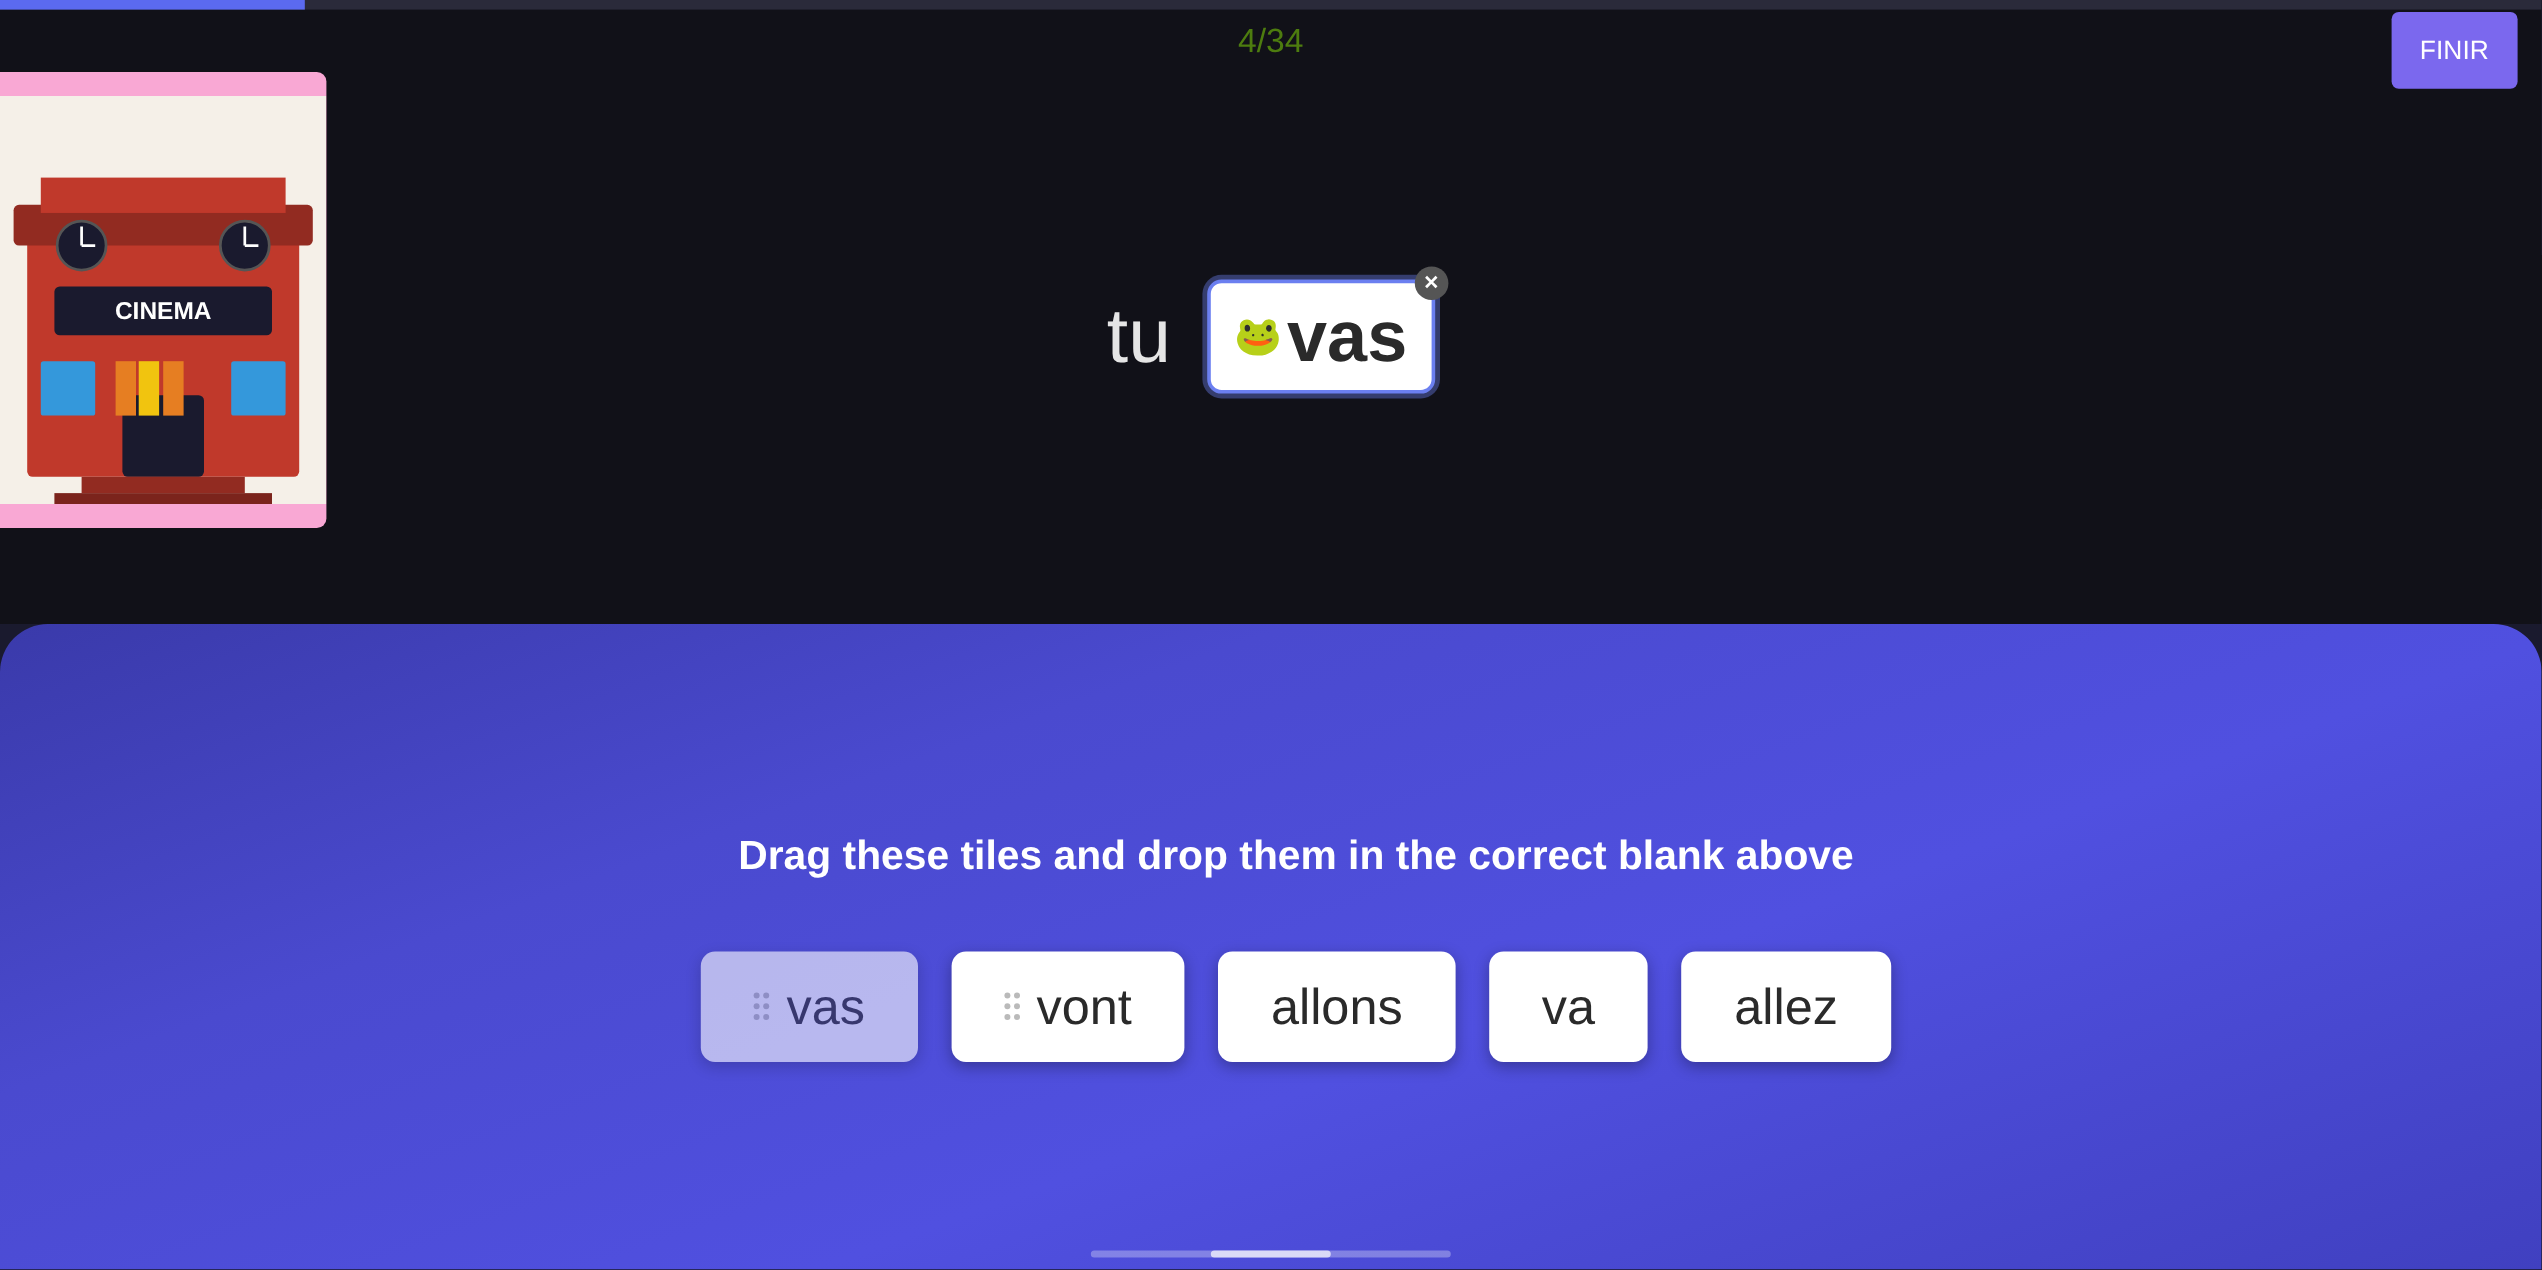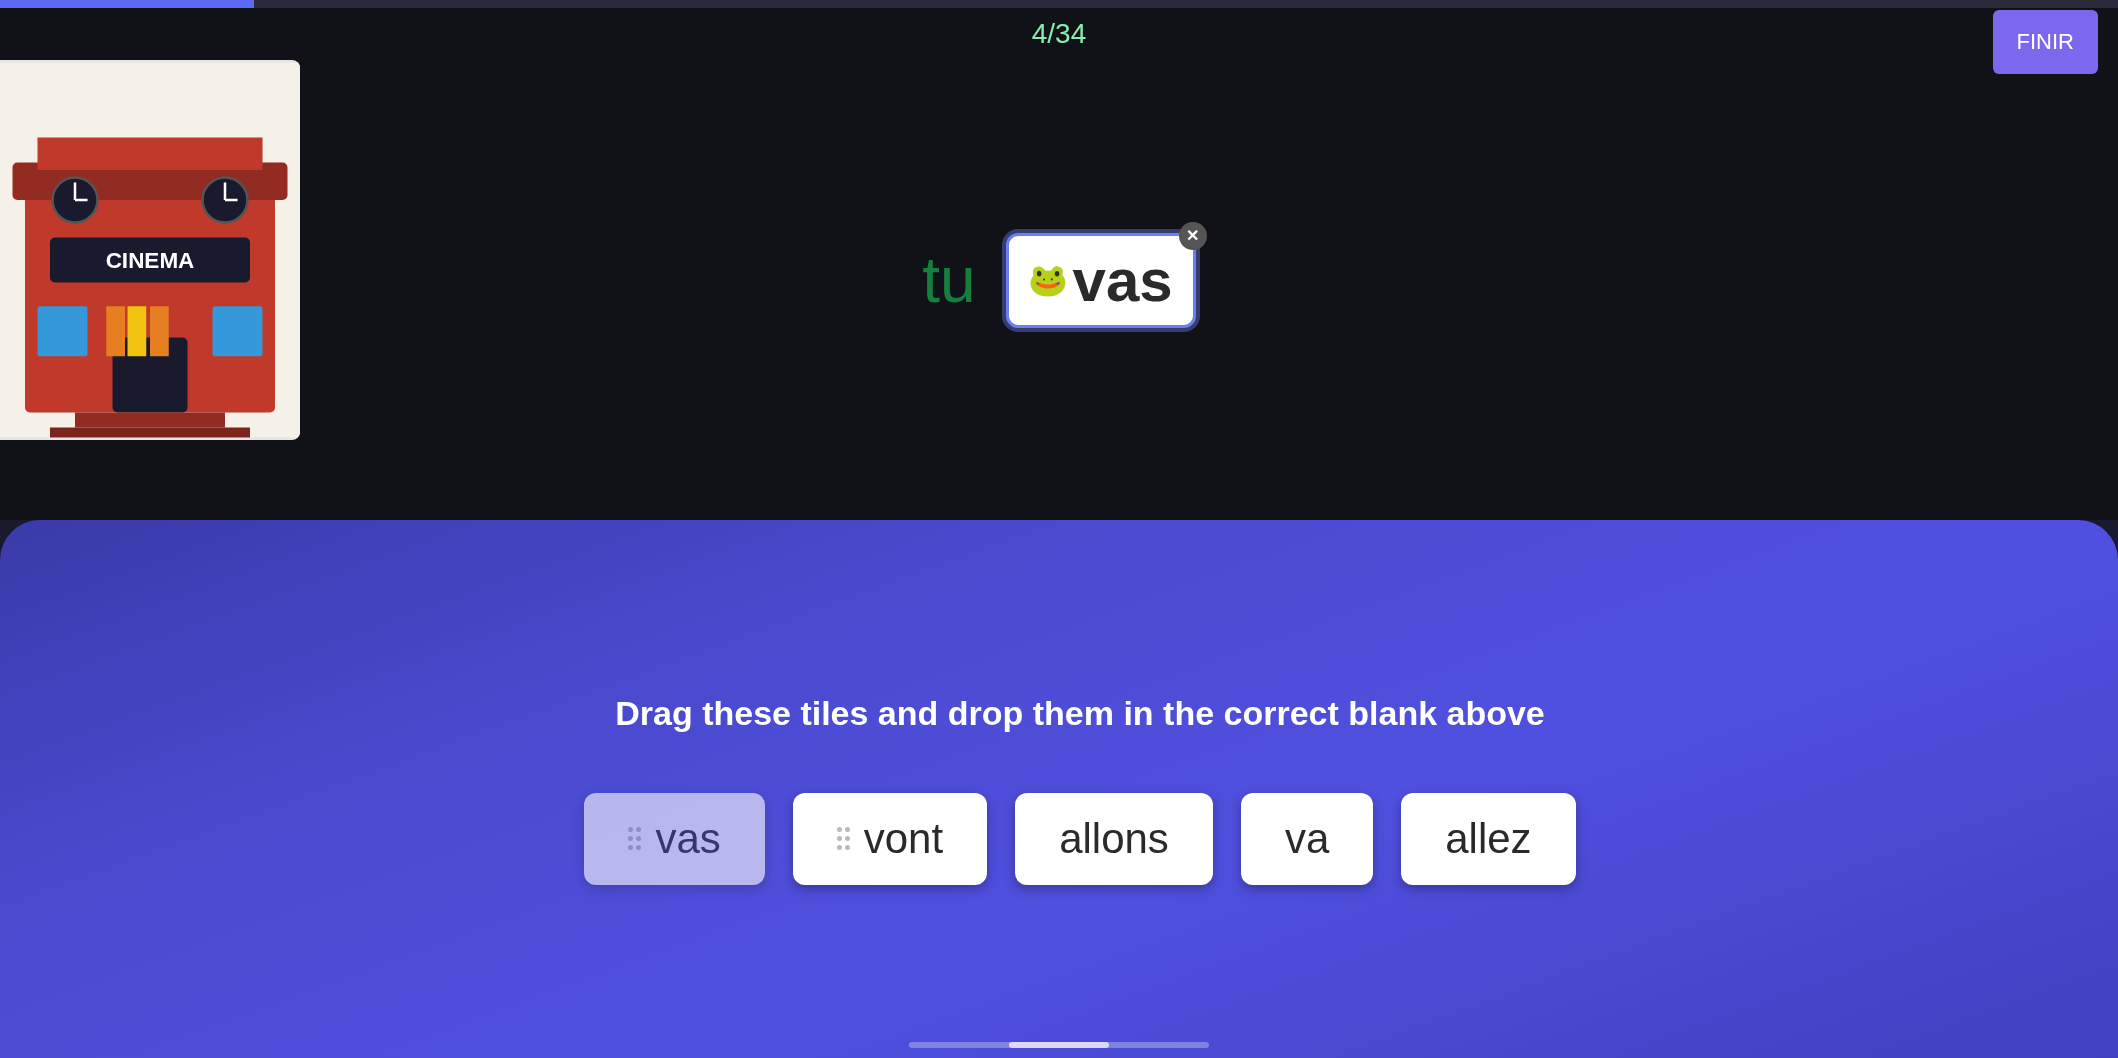--- a/index.html
+++ b/index.html
@@ -37,21 +37,21 @@
       height: 100%;
       width: 12%; 
       background: #5b6af0;
     }
 
     .page-counter {
       position: absolute;
       top: 18px;
       left: 50%;
       transform: translateX(-50%);
-      color: #86efac;
+      color: #4d7c0f;
       font-size: 28px;
       font-weight: 400;
     }
 
     
     .top-right-btn {
       position: absolute;
       top: 10px;
       right: 20px;
       background: #7b68ee;
@@ -61,23 +61,23 @@
       border-radius: 6px;
       font-size: 22px;
       cursor: pointer;
     }
 
     
     .cinema-image {
       position: absolute;
       left: 0;
       top: 60px;
-      width: 300px;
+      width: 272px;
       height: 380px;
-      background: #e5e5e5;
+      background: #f9a8d4;
       border-radius: 0 8px 8px 0;
       overflow: hidden;
       display: flex;
       align-items: center;
       justify-content: center;
     }
 
     
     .cinema-svg {
       width: 100%;
@@ -89,21 +89,21 @@
       display: flex;
       align-items: center;
       gap: 30px;
       font-size: 64px;
       color: white;
       font-weight: 400;
       margin-top: 40px;
     }
 
     .sentence-word {
-      color: #15803d;
+      color: #e5e5e5;
     }
 
     
     .blank-filled {
       position: relative;
       display: inline-flex;
       align-items: center;
       justify-content: center;
       min-width: 140px;
       padding: 10px 20px;

